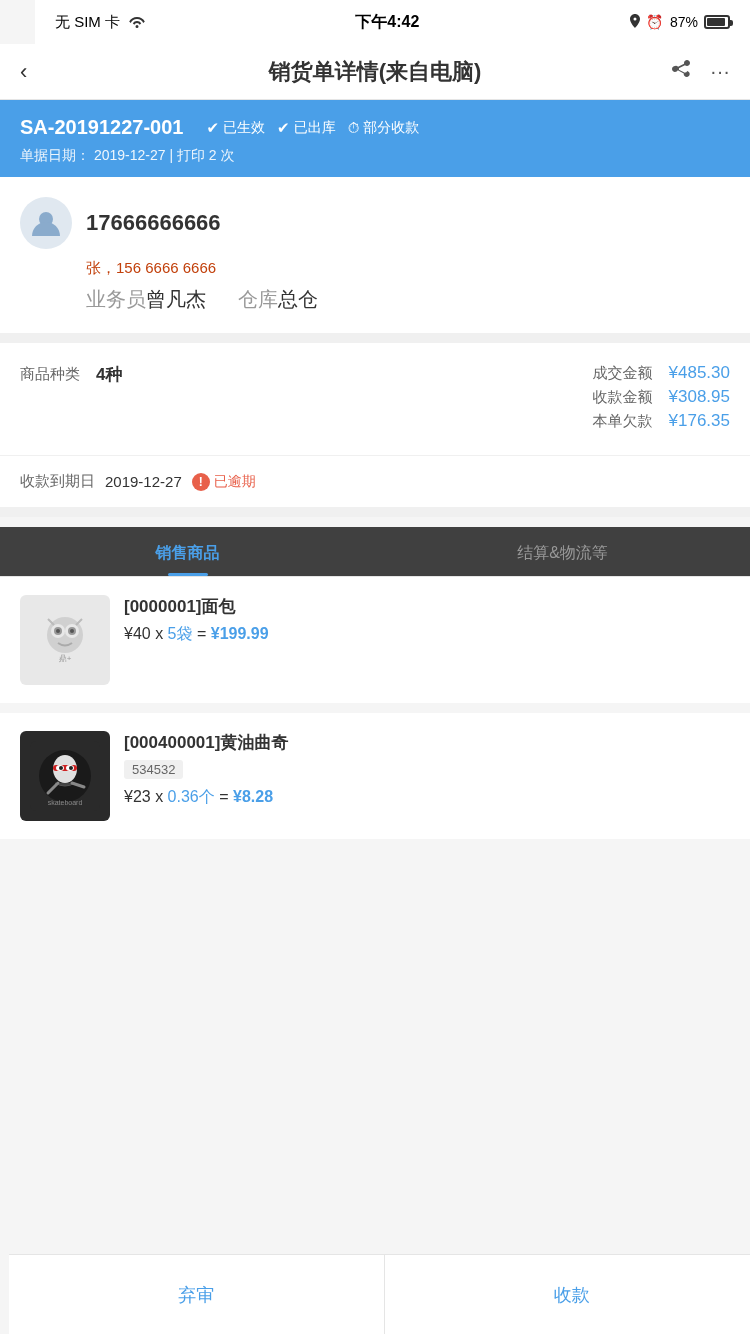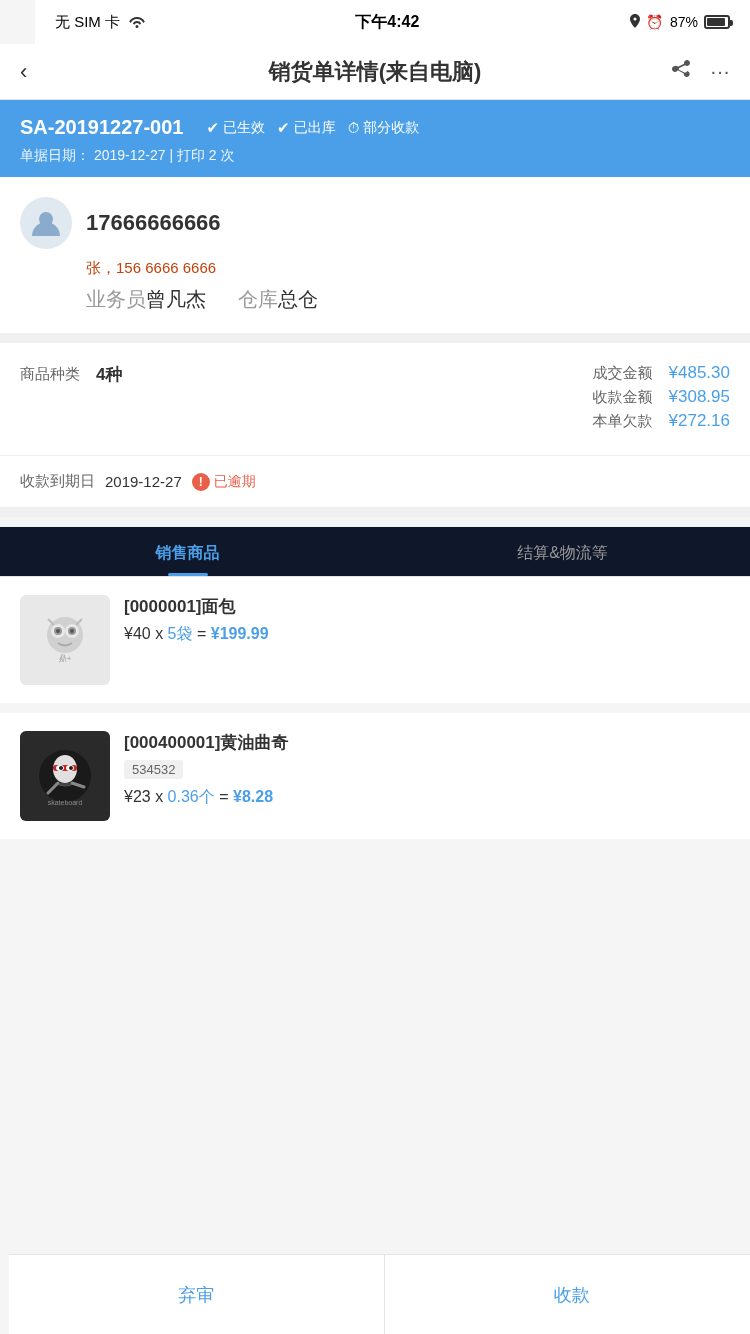--- a/index.html
+++ b/index.html
@@ -228,21 +228,21 @@
       color: #fff;
       font-size: 12px;
       font-weight: 700;
       display: flex;
       align-items: center;
       justify-content: center;
     }
 
     
     .tabs-section {
-      background: #0f172a;
+      background: #404040;
       border-bottom: 1px solid #e5e5e5;
       display: flex;
       margin-top: 10px;
     }
     .tab {
       flex: 1;
       text-align: center;
       padding: 16px 0 12px;
       font-size: 16px;
       cursor: pointer;
@@ -443,21 +443,21 @@
       <div class="stat-item">
         <span class="stat-label">成交金额</span>
         <span class="stat-value-blue">¥485.30</span>
       </div>
       <div class="stat-item">
         <span class="stat-label">收款金额</span>
         <span class="stat-value-blue">¥308.95</span>
       </div>
       <div class="stat-item">
         <span class="stat-label">本单欠款</span>
-        <span class="stat-value-blue">¥272.16</span>
+        <span class="stat-value-blue">¥176.35</span>
       </div>
     </div>
   </div>
 </div>
 
 <div class="due-section">
   <span class="due-label">收款到期日</span>
   <span class="due-date">2019-12-27</span>
   <div class="overdue-badge">
     <div class="overdue-icon">!</div>

